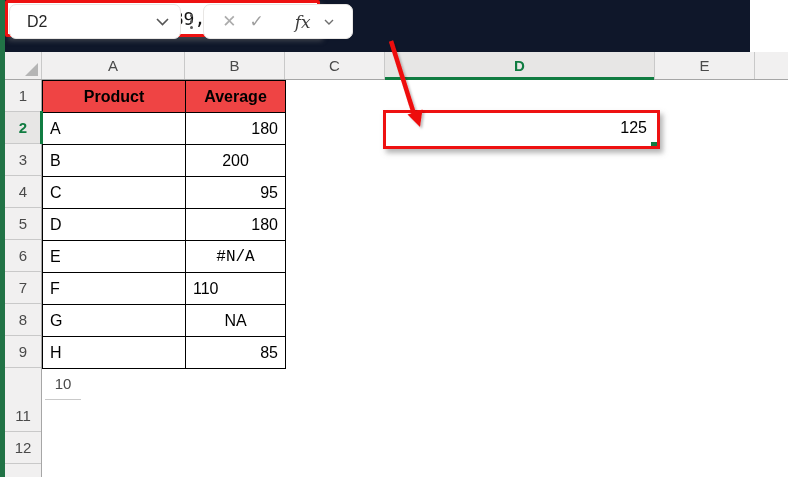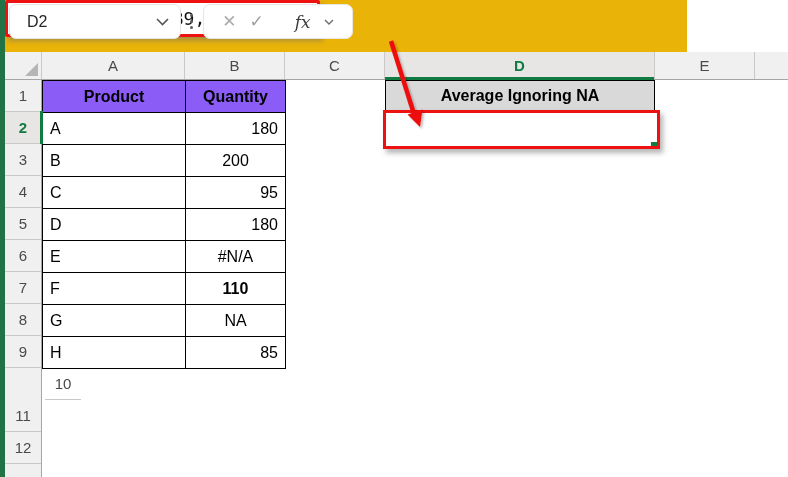--- a/index.html
+++ b/index.html
@@ -4,21 +4,21 @@
 <style>
   html,body{margin:0;padding:0;background:#fff;}
   #app{position:relative;width:788px;height:477px;background:#fff;overflow:hidden;
        font-family:"Liberation Sans",sans-serif;-webkit-font-smoothing:antialiased;}
   .abs{position:absolute;}
 
   
   .green-strip{left:0;top:0;width:5px;height:477px;background:#217346;}
 
   
-  .topbar{left:5px;top:0;width:682px;height:52px;background:#eab308;}
+  .topbar{left:5px;top:0;width:745px;height:52px;background:#0f172a;}
   .whitebox{position:absolute;background:#fff;border:1px solid #E8E6E4;border-radius:7px;}
   .namebox{left:4px;top:4px;width:170px;height:33px;display:flex;align-items:center;}
   .namebox .val{padding-left:17px;font-size:16px;color:#262626;flex:1;}
   .namebox .chev{margin-right:11px;display:flex;}
   .dots{left:182px;top:10px;width:8px;height:22px;display:flex;flex-direction:column;
         align-items:center;justify-content:center;gap:3px;}
   .dots i{width:3px;height:3px;border-radius:50%;background:#5a5a5a;}
   .fnbox{left:198px;top:4px;width:148px;height:33px;display:flex;align-items:center;
          justify-content:center;gap:13px;}
   .icon-x{font-size:17px;color:#ACACAC;line-height:1;}
@@ -47,21 +47,21 @@
             border-right:1px solid #A6A6A6;box-sizing:border-box;}
   .rowhdr{position:absolute;left:0;width:36px;height:32px;line-height:31px;text-align:center;
           font-size:15px;color:#4A4A4A;border-bottom:1px solid #C9C9C9;box-sizing:border-box;}
   .rowhdr.sel{background:#E7E6E5;color:#107C41;font-weight:700;}
   .rowbar{position:absolute;right:-2px;top:-1px;bottom:-1px;width:3px;background:#107C41;z-index:2;}
 
   
   .ptable{position:absolute;left:42px;top:80px;border-collapse:collapse;table-layout:fixed;}
   .ptable td,.ptable th{border:1.5px solid #000;height:32px;box-sizing:border-box;
           font-size:16px;color:#000;padding:0 7px;background:#fff;overflow:hidden;}
-  .ptable th{background:#8b5cf6;font-weight:700;text-align:center;padding:0;}
+  .ptable th{background:#ef4444;font-weight:700;text-align:center;padding:0;}
   .ptable td.prod{text-align:left;}
   .ptable td.qty{text-align:right;}
 
   .d1{left:385px;top:80px;width:270px;height:32px;background:#D9D9D9;
       border:1.5px solid #000;box-sizing:border-box;display:flex;align-items:center;
       justify-content:center;font-size:16px;font-weight:700;color:#000;}
   .d2{left:385px;top:112px;width:270px;height:32px;display:flex;align-items:center;
       justify-content:flex-end;font-size:16px;color:#000;padding-right:8px;box-sizing:border-box;}
   .fill-handle{left:650px;top:141px;width:8px;height:8px;background:#107C41;
                border:1px solid #fff;box-sizing:border-box;z-index:3;}
@@ -136,21 +136,21 @@
     </div>
 
   <table class="ptable">
     <colgroup>
         <col style="width:143px;">
         <col style="width:100px;">
       </colgroup>
     <thead>
       <tr>
         <th>Product</th>
-        <th>Quantity</th>
+        <th>Average</th>
       </tr>
     </thead>
     <tbody>
         <tr>
           <td class="prod">A</td>
           <td class="qty" style="text-align: right;">180</td>
         </tr>
         <tr>
           <td class="prod">B</td>
           <td class="qty" style="text-align: center;">200</td>
@@ -158,38 +158,38 @@
         <tr>
           <td class="prod">C</td>
           <td class="qty" style="text-align: right;">95</td>
         </tr>
         <tr>
           <td class="prod">D</td>
           <td class="qty" style="text-align: right;">180</td>
         </tr>
         <tr>
           <td class="prod">E</td>
-          <td class="qty" style="text-align: center;">#N/A</td>
+          <td class="qty" style="text-align: center; font-family: Liberation Mono, monospace;">#N/A</td>
         </tr>
         <tr>
           <td class="prod">F</td>
-          <td class="qty" style="text-align: center; font-weight: bold;">110</td>
+          <td class="qty" style="text-align: left;">110</td>
         </tr>
         <tr>
           <td class="prod">G</td>
           <td class="qty" style="text-align: center;">NA</td>
         </tr>
         <tr>
           <td class="prod">H</td>
           <td class="qty" style="text-align: right;">85</td>
         </tr>
       </tbody>
   </table>
 
-  <div class="abs d1">Average Ignoring NA</div>
+  <div class="abs d2">125</div>
   <div class="abs fill-handle"></div>
   <div class="abs d2-redbox"></div>
 
   <svg class="abs arrow-layer" viewBox="0 0 788 477">
     <g filter="url(#ashadow)">
       <line x1="391" y1="41" x2="414" y2="114" stroke="#EE1111" stroke-width="4.5"></line>
       <polygon points="420,127 407.5,114.5 422.5,109.5" fill="#EE1111"></polygon>
     </g>
     <defs>
       <filter id="ashadow" x="-40%" y="-40%" width="180%" height="180%">

